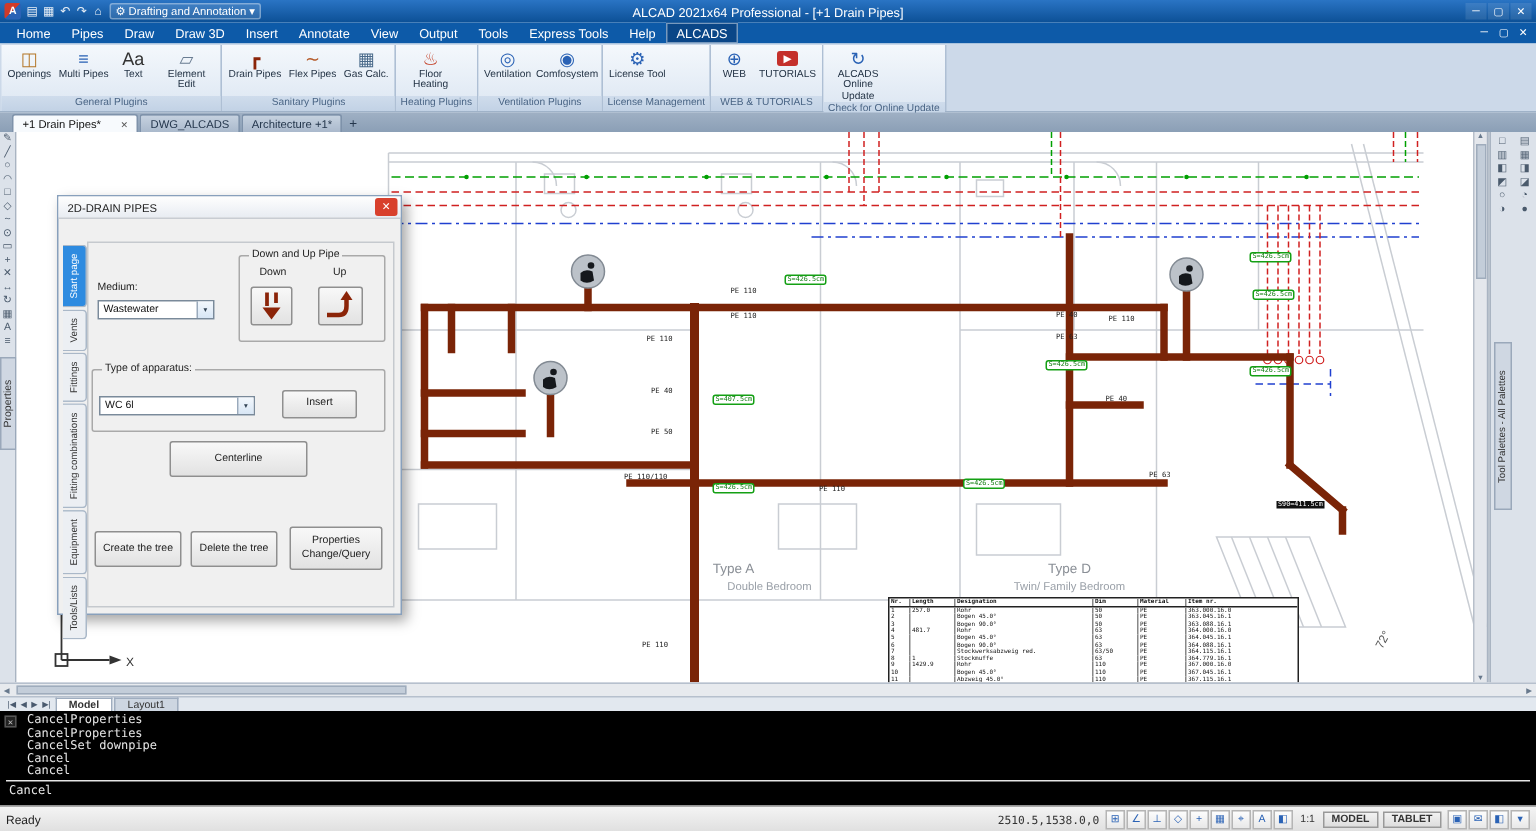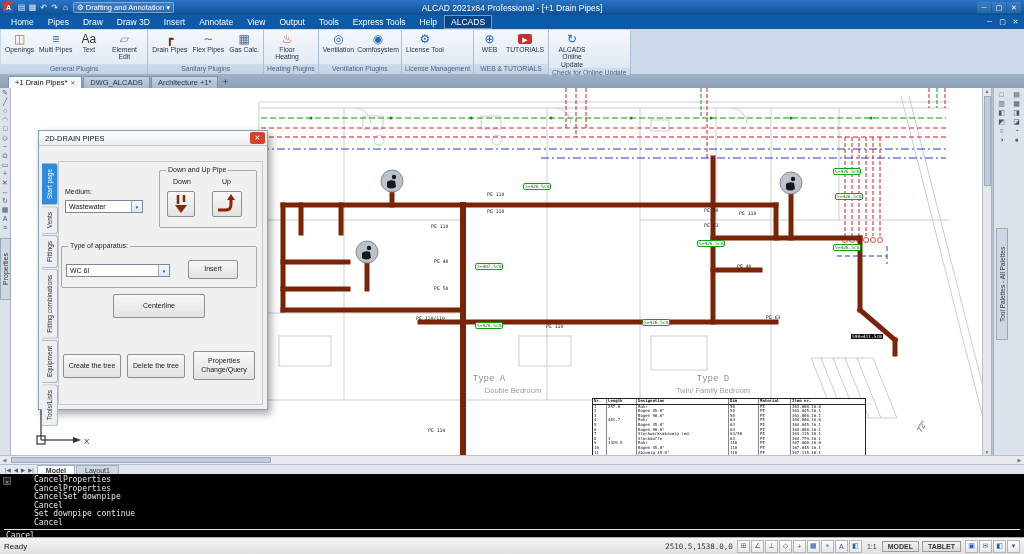--- a/index.html
+++ b/index.html
@@ -28,40 +28,40 @@
   .rpanel{display:flex;flex-direction:column;background:linear-gradient(#f4f8fc,#dce6f2);border-right:1px solid #aebfd4;}
   .rrow{flex:1;display:flex;align-items:stretch;padding:1px 2px 0;gap:1px;}
   .rbtn{display:flex;flex-direction:column;align-items:center;padding:1px 2px 0;min-width:27px;max-width:42px;}
   .ricon{font-size:12px;line-height:14px;height:14px;}
   .ricon.badged{font-size:7px;line-height:9px;height:10px;padding:1px 4px;border-radius:2px;margin:2px 0 2px;}
   .rlabel{font-size:6.8px;line-height:1.1;text-align:center;color:#1e2e40;}
   .rgl{font-size:6.8px;color:#4a6585;text-align:center;padding:1px 3px 2px;background:linear-gradient(#cfdcec,#c2d2e5);white-space:nowrap;}
 
   
   .doctabs{position:absolute;top:75px;height:13px;width:100%;background:linear-gradient(#9fb0c4,#8b9fb6);display:flex;align-items:flex-end;padding-left:8px;gap:1px;}
-  .dtab{display:flex;align-items:center;gap:3px;height:12px;padding:0 6px;font-size:7.5px;background:linear-gradient(#c6d2e0,#aab9cc);color:#24364c;border:1px solid #7e92aa;border-bottom:none;border-radius:2px 2px 0 0;}
+  .dtab{display:flex;align-items:center;gap:13px;height:12px;padding:0 6px;font-size:7.5px;background:linear-gradient(#c6d2e0,#aab9cc);color:#24364c;border:1px solid #7e92aa;border-bottom:none;border-radius:2px 2px 0 0;}
   .dtab.active{background:#f7fafd;color:#111;}
   .tclose{font-size:6px;color:#555;}
   .addtab{width:12px;height:12px;font-size:9px;display:flex;align-items:center;justify-content:center;color:#24364c;}
 
   
   .workarea{position:absolute;top:88px;left:0;width:1024px;height:367px;background:#b9c2cc;}
   .leftrail{position:absolute;left:0;top:0;width:11px;height:100%;background:#dce2ea;border-right:1px solid #a9b4c2;}
   #left-icons{display:flex;flex-direction:column;align-items:center;}
   .ticon{font-size:7px;line-height:9px;height:9px;width:100%;text-align:center;color:#4a5a6c;}
   .vtext{writing-mode:vertical-rl;transform:rotate(180deg);}
   .proptab{position:absolute;left:0;top:150px;width:11px;height:62px;background:#cfd7e2;border:1px solid #9aa8ba;display:flex;align-items:center;justify-content:center;font-size:7px;color:#333;}
 
   .canvas{position:absolute;left:11px;top:0;width:981px;height:367px;background:#fff;border-right:1px solid #a9b4c2;overflow:hidden;}
   .csvg{position:absolute;left:0;top:0;}
   #annotations{position:absolute;left:0;top:0;width:100%;height:100%;pointer-events:none;}
   .ann{position:absolute;font-size:4.8px;color:#222;white-space:nowrap;font-family:"DejaVu Sans Mono",monospace;}
   .ann.sg{border:1px solid #14a014;color:#0c7a0c;background:#fff;padding:0 1px;font-size:4.5px;border-radius:2px;}
   .ann.sb{background:#111;color:#fff;padding:0 1px;font-size:4.5px;}
-  .ann.ttl{font-size:9px;color:#8a8f96;transform:translateX(-50%);font-family:Liberation Mono, monospace;}
+  .ann.ttl{font-size:9px;color:#8a8f96;transform:translateX(-50%);font-family:Liberation Sans, sans-serif;}
   .ann.sub{font-size:7.5px;color:#9aa0a8;transform:translateX(-50%);font-family:"Liberation Sans",sans-serif;}
   .ann.angle{font-size:8px;color:#555;transform:rotate(-62deg);font-family:"Liberation Sans",sans-serif;}
 
   .ptable{position:absolute;left:581px;top:310px;width:274px;background:#fff;border:1px solid #222;font-family:"DejaVu Sans Mono",monospace;font-size:4px;color:#111;overflow:hidden;}
   .trow{display:flex;line-height:4.6px;}
   .thead{font-weight:bold;border-bottom:1px solid #222;}
   .tc{padding:0 1px;border-right:1px solid #888;overflow:hidden;white-space:nowrap;}
   .c0{width:14px}.c1{width:30px}.c2{width:92px}.c3{width:30px}.c4{width:32px}.c5{width:74px;border-right:none}
 
   .vscroll{position:absolute;right:0;top:0;width:9px;height:100%;background:#e4e7ec;border-left:1px solid #b7bfca;display:flex;flex-direction:column;align-items:center;font-size:5px;color:#67788c;}
@@ -108,21 +108,21 @@
   .hthumb{width:260px;height:6px;background:#c3cdd9;border:1px solid #9facbc;margin-left:2px;}
   .sarrow.right{margin-left:auto;}
   .laytabs{position:absolute;top:464px;left:0;width:1024px;height:10px;display:flex;align-items:center;background:#e2e8ef;border-top:1px solid #b6c0cd;font-size:7px;padding-left:4px;gap:2px;}
   #laynav{display:flex;gap:1px;}
   .lnav{color:#4a5a6e;font-size:5.5px;padding:0 1px;}
   #laytabs-list{display:flex;gap:1px;}
   .ltab{padding:0 8px;height:10px;display:flex;align-items:center;background:#cdd6e1;border:1px solid #9fadbf;border-bottom:none;font-size:7px;color:#333;}
   .ltab.active{background:#fff;font-weight:bold;}
   .cmd{position:absolute;top:474px;left:0;width:1024px;height:63px;background:#000;color:#e6e6e6;font-family:"DejaVu Sans Mono",monospace;font-size:8px;padding:2px 0 0 4px;}
   .cmdclose{position:absolute;left:3px;top:3px;color:#bbb;font-size:6px;border:1px solid #555;width:8px;height:8px;display:flex;align-items:center;justify-content:center;background:#222;}
-  #cmdlines{margin-left:30px;}
+  #cmdlines{margin-left:14px;}
   .cline{line-height:8.6px;white-space:pre;}
   .cmdsep{height:1px;background:#e6e6e6;margin:1px 4px 1px 0;}
   .cmdprompt{margin-left:2px;line-height:9px;}
   .status{position:absolute;top:537px;left:0;width:1024px;height:17px;background:linear-gradient(#f4f4f4,#e0e0e0);border-top:1px solid #aaa;display:flex;align-items:center;font-size:8px;color:#222;padding:0 4px;gap:3px;}
   .spacer{flex:1;}
   .coords{font-family:"DejaVu Sans Mono",monospace;font-size:7.5px;color:#333;}
   #status-icons,#status-right-icons{display:flex;}
   .sicon{width:13px;height:13px;border:1px solid #b5b5b5;background:linear-gradient(#fdfdfd,#e8e8e8);display:inline-flex;align-items:center;justify-content:center;font-size:7px;color:#2a62b5;margin-left:1px;}
   .scale{font-size:7px;color:#333;padding:0 2px;}
   .sbtn{border:1px solid #999;background:linear-gradient(#f2f2f2,#ddd);padding:1px 5px;font-size:7px;font-weight:bold;color:#333;}
@@ -663,21 +663,20 @@
       </span>
   </div>
 
   <div class="cmd">
     <span class="cmdclose">✕</span>
     <div id="cmdlines">
         <div class="cline">CancelProperties</div>
         <div class="cline">CancelProperties</div>
         <div class="cline">CancelSet downpipe</div>
         <div class="cline">Cancel</div>
-        <div class="cline">Set downpipe continue</div>
         <div class="cline">Cancel</div>
       </div>
     <div class="cmdsep"></div>
     <div class="cmdprompt">Cancel</div>
   </div>
 
   <div class="status">
     <span>Ready</span>
     <span class="spacer"></span>
     <span class="coords">2510.5,1538.0,0</span>

